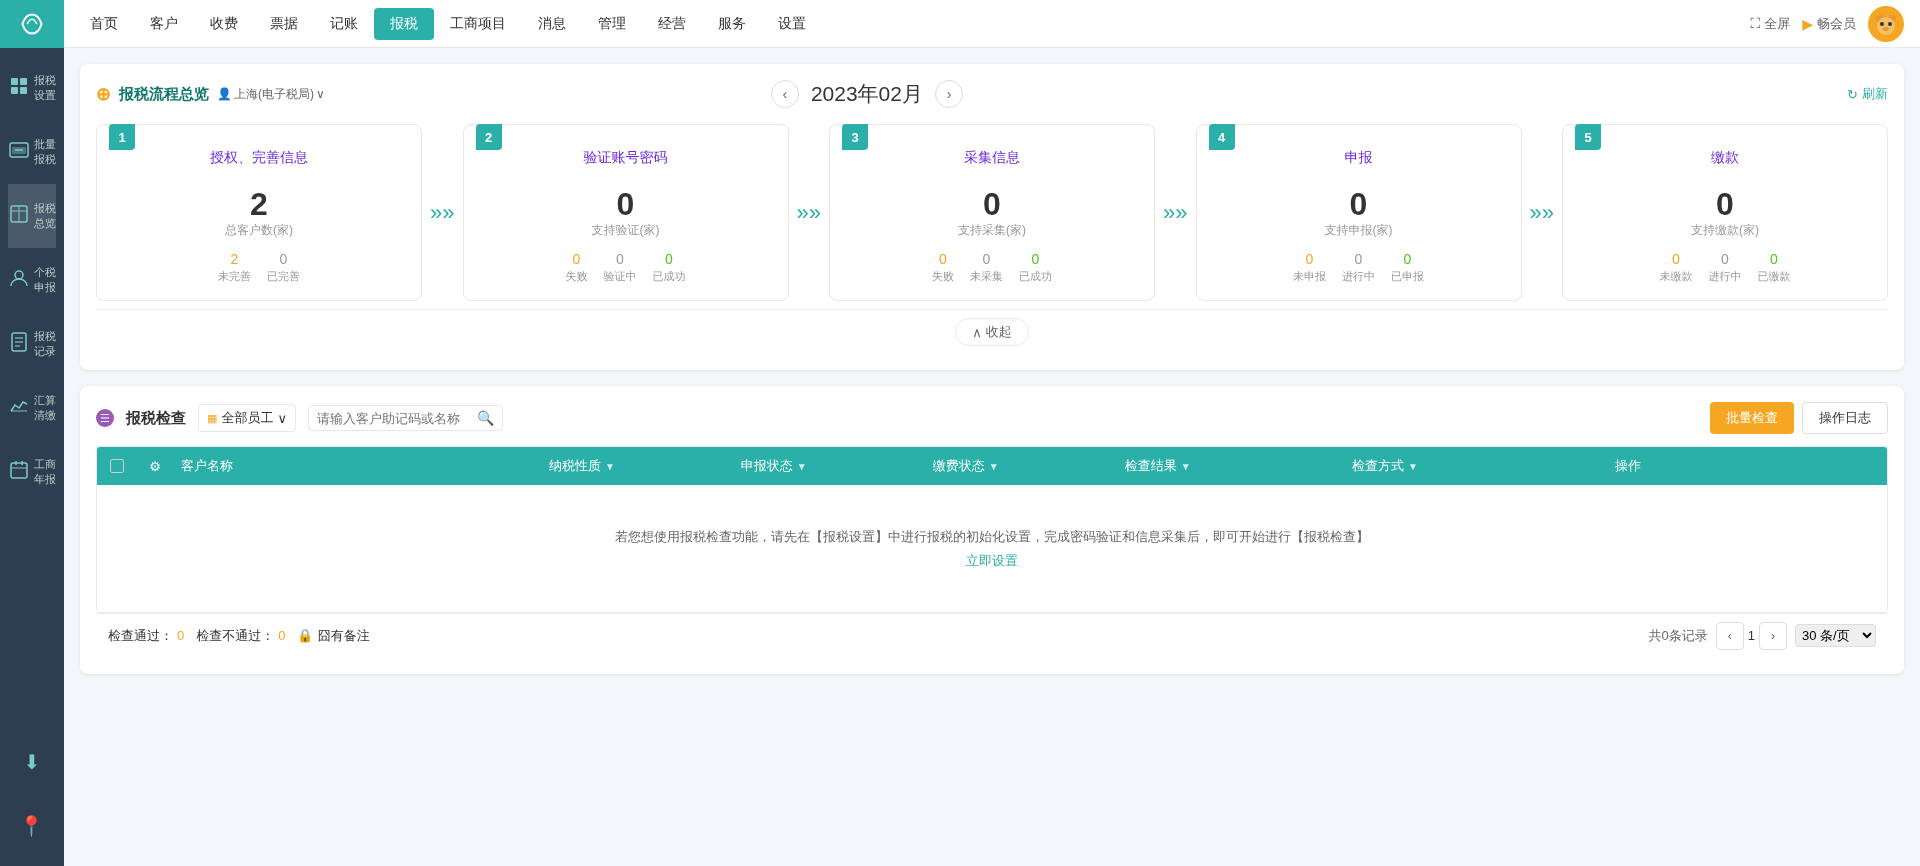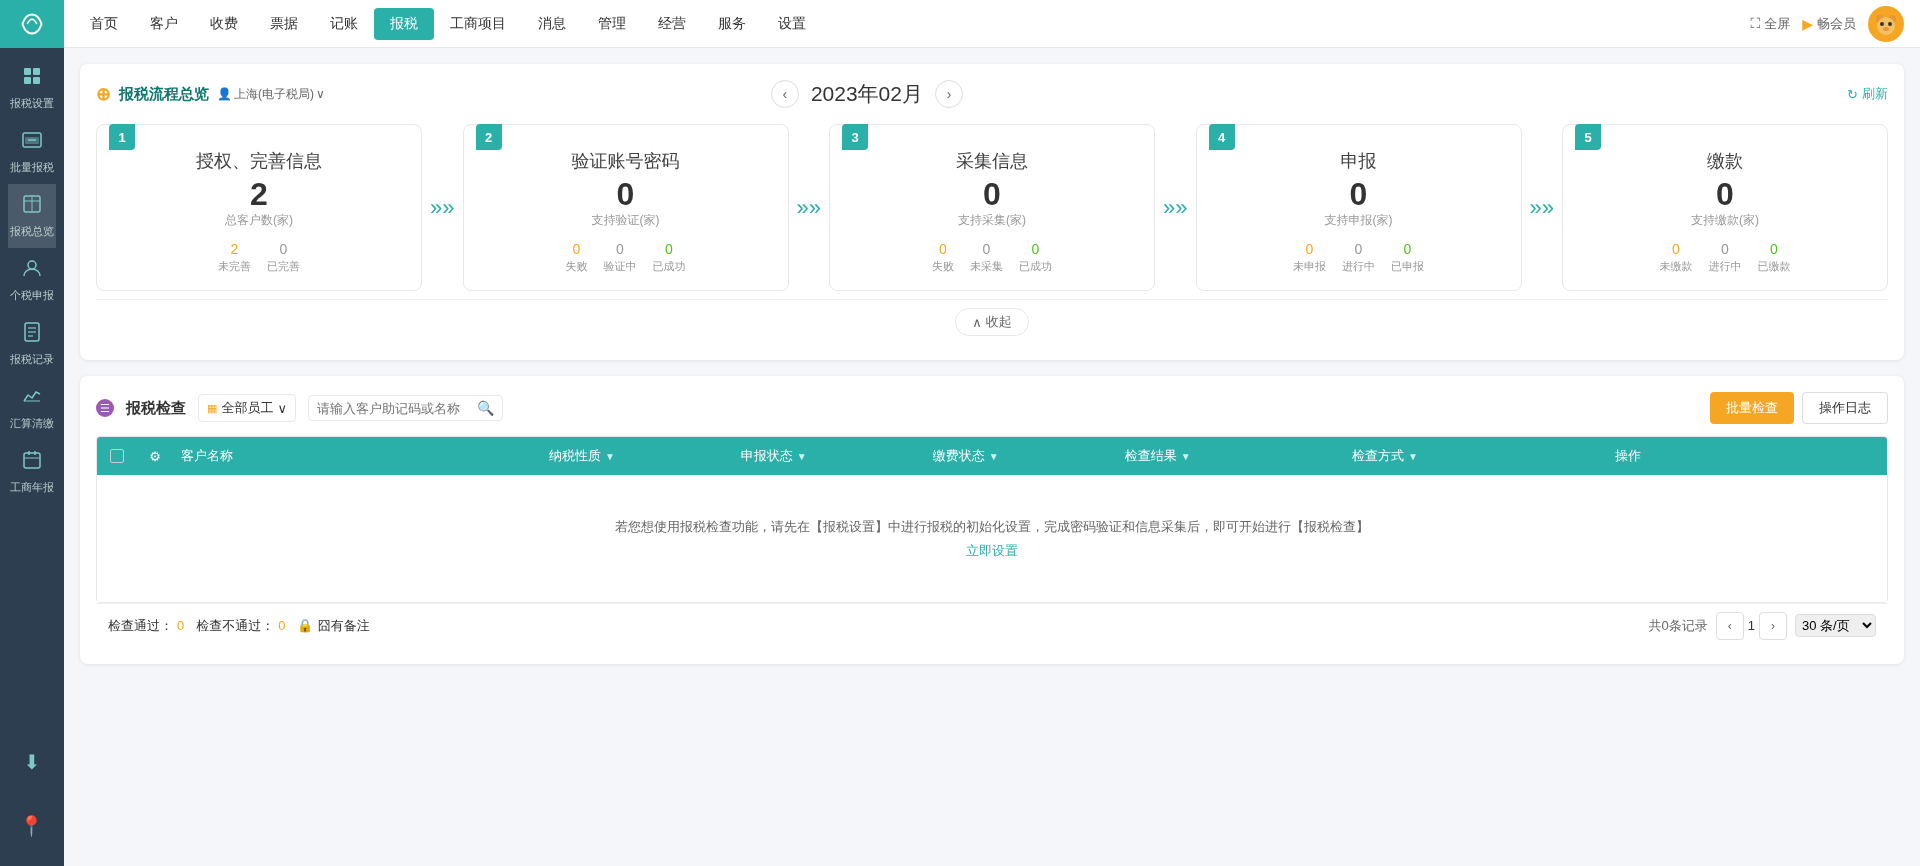--- a/index.html
+++ b/index.html
@@ -14,21 +14,21 @@
     .nav-item.active { background: #2ab0a8; color: #fff; border-radius: 4px; height: 32px; }
     .nav-right { display: flex; align-items: center; gap: 12px; padding-right: 16px; }
     .nav-right-item { display: flex; align-items: center; gap: 4px; cursor: pointer; font-size: 13px; color: #666; }
     .avatar { width: 36px; height: 36px; }
 
     
     .main-layout { display: flex; flex: 1; overflow: hidden; }
 
     
     .sidebar { width: 64px; background: #2c3e50; display: flex; flex-direction: column; align-items: center; padding-top: 8px; flex-shrink: 0; }
-    .sidebar-item { display: flex; flex-direction: column; align-items: center; justify-content: center; width: 48px; height: 64px; cursor: pointer; color: #aab; font-size: 11px; gap: 4px; }
+    .sidebar-item { display: flex; flex-direction: row; align-items: center; justify-content: center; width: 48px; height: 64px; cursor: pointer; color: #aab; font-size: 11px; gap: 4px; }
     .sidebar-item.active { background: rgba(255,255,255,0.15); }
     .sidebar-icon { font-size: 20px; color: #7ec8c8; }
     .sidebar-label { color: #bcc; font-size: 11px; text-align: center; }
     .sidebar-bottom { margin-top: auto; padding-bottom: 8px; }
 
     
     .content { flex: 1; overflow-y: auto; padding: 16px; background: #f5f6fa; }
 
     
     .section-card { background: #fff; border-radius: 8px; padding: 16px; margin-bottom: 16px; box-shadow: 0 1px 4px rgba(0,0,0,0.08); }
@@ -41,21 +41,21 @@
     .nav-month { display: flex; align-items: center; gap: 12px; margin: 0 auto; }
     .month-arrow { width: 28px; height: 28px; border-radius: 50%; border: 1px solid #ddd; display: flex; align-items: center; justify-content: center; cursor: pointer; color: #666; font-size: 14px; }
     .month-text { font-size: 21px; font-weight: 500; color: #333; }
     .refresh-btn { margin-left: auto; color: #2ab0a8; cursor: pointer; display: flex; align-items: center; gap: 4px; font-size: 13px; }
 
     
     .flow-steps { display: flex; align-items: stretch; gap: 0; }
     .flow-step { flex: 1; border: 1px solid #e8e8e8; border-radius: 8px; padding: 16px; display: flex; flex-direction: column; align-items: center; position: relative; }
     .step-arrow { display: flex; align-items: center; padding: 0 8px; color: #2ab0a8; font-size: 22px; flex-shrink: 0; align-self: center; }
     .step-num { position: absolute; top: -1px; left: 12px; width: 26px; height: 26px; background: #2ab0a8; color: #fff; border-radius: 4px 0 4px 0; display: flex; align-items: center; justify-content: center; font-size: 13px; font-weight: bold; }
-    .step-title { font-size: 18px; color: #404040; margin-top: 8px; margin-bottom: 4px; font-weight: 500; }
+    .step-title { font-size: 14px; color: #6d28d9; margin-top: 8px; margin-bottom: 20px; font-weight: 500; }
     .step-count { font-size: 32px; font-weight: bold; color: #333; line-height: 1.1; }
     .step-subtitle { font-size: 12px; color: #999; margin-bottom: 12px; }
     .step-stats { display: flex; gap: 16px; }
     .stat-item { display: flex; flex-direction: column; align-items: center; gap: 2px; }
     .stat-num { font-size: 14px; }
     .stat-num.orange { color: #f5a623; cursor: pointer; }
     .stat-num.gray { color: #999; cursor: pointer; }
     .stat-num.green { color: #52c41a; cursor: pointer; }
     .stat-label { font-size: 11px; color: #999; }
 

